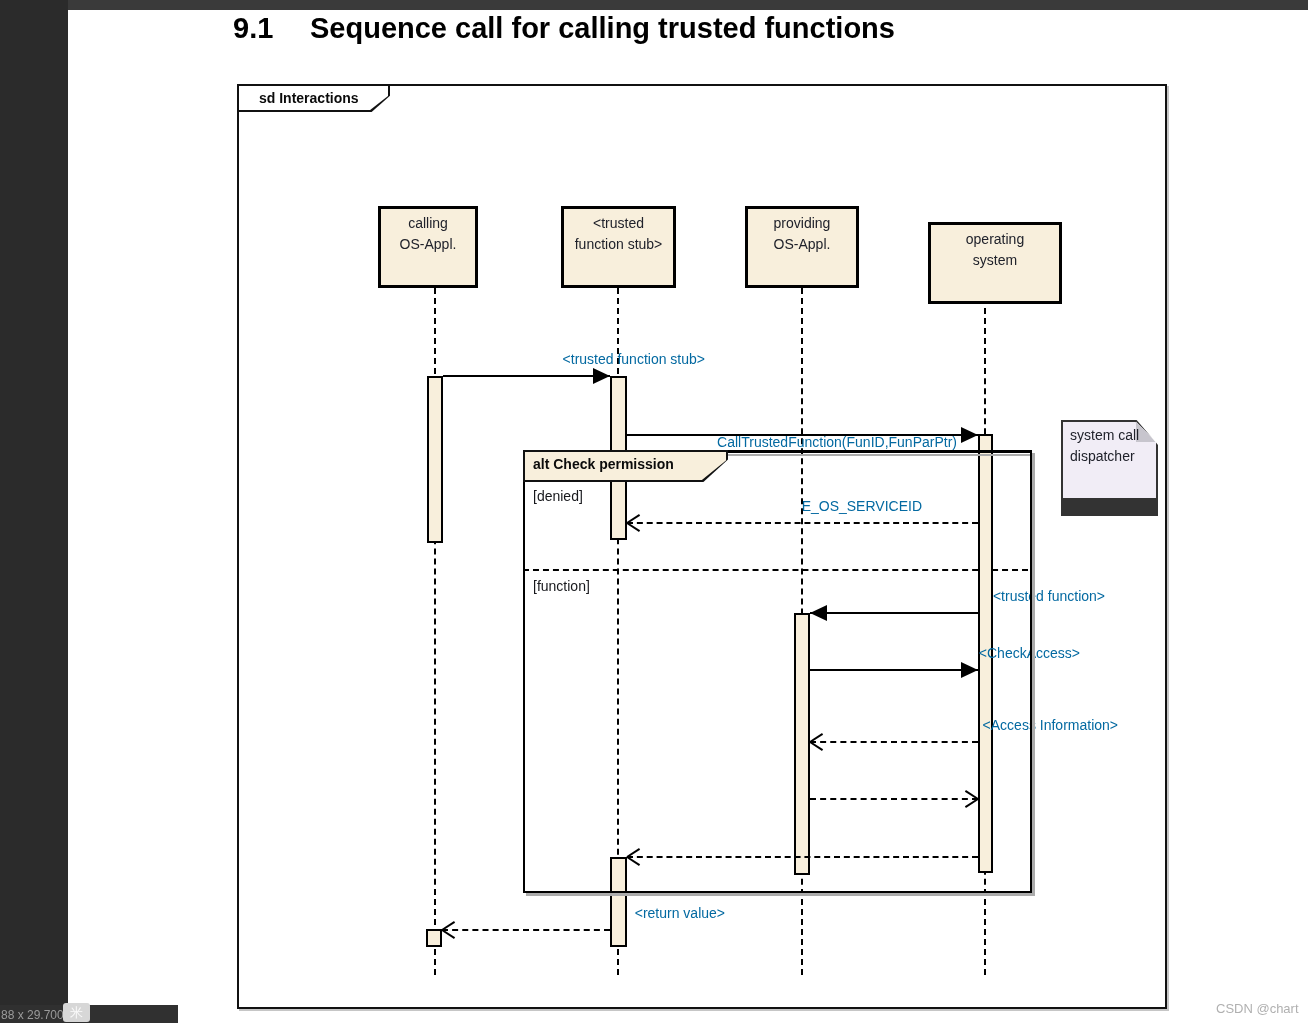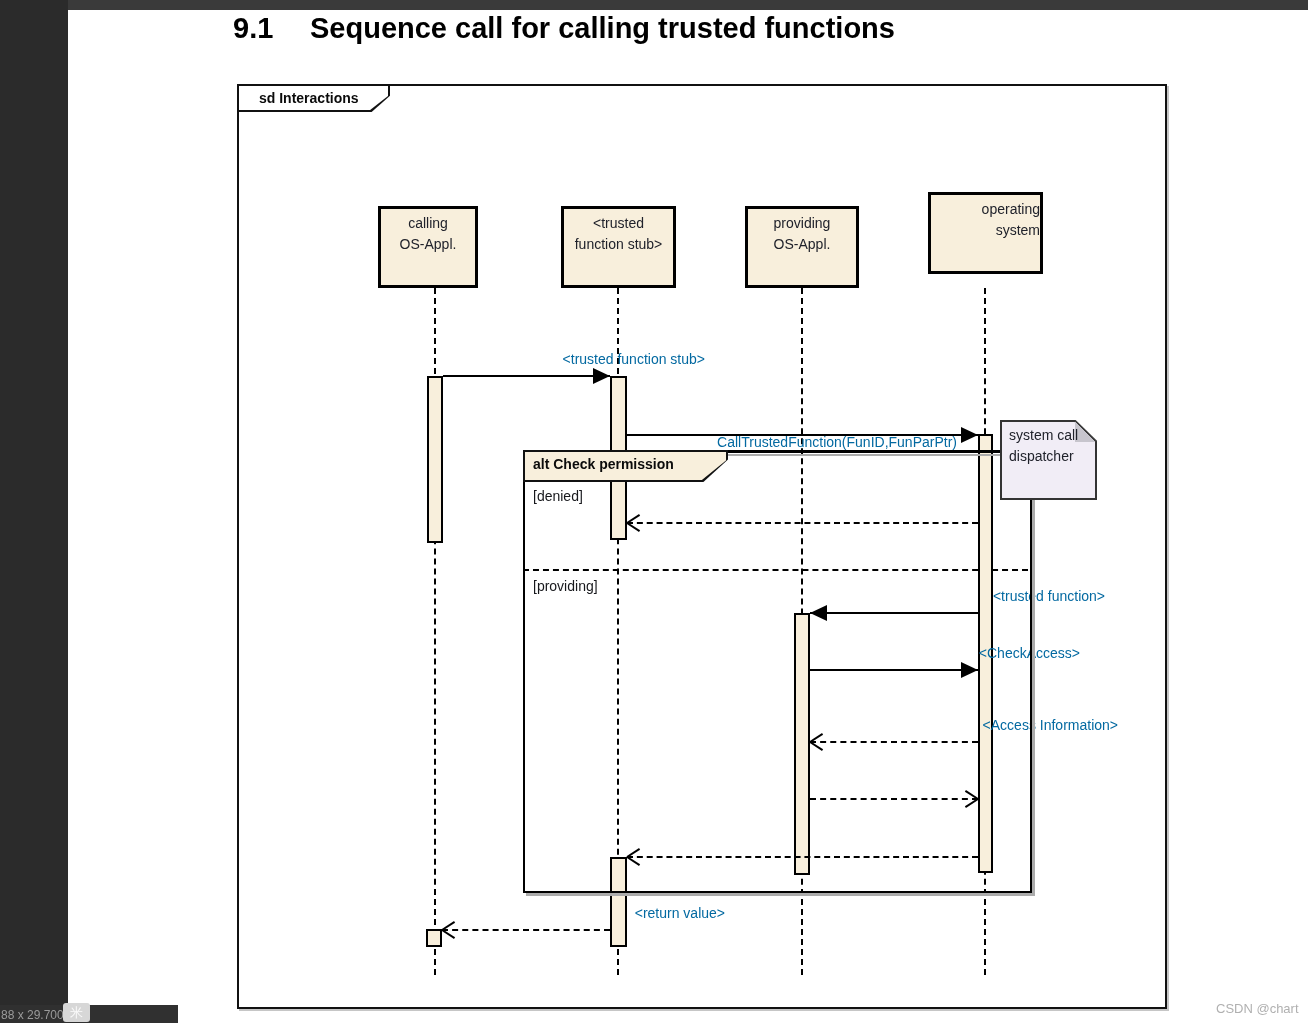--- a/index.html
+++ b/index.html
@@ -41,36 +41,37 @@
       <div class="abs" style="left: 237px; top: 84px; width: 153px; height: 28px; background: rgb(17, 17, 17); clip-path: polygon(0px 0px, 100% 0px, 100% 42%, 88% 100%, 0px 100%);">
         <div class="abs" style="left: 2px; top: 2px; width: 149px; height: 24px; background: rgb(255, 255, 255); clip-path: polygon(0px 0px, 100% 0px, 100% 42%, 88% 100%, 0px 100%);"></div>
       </div>
       <div class="abs tab-label" style="left: 247px; top: 90px; margin-left: 12px;">sd Interactions</div>
       <div class="abs lifeline" style="left: 434px; top: 288px; height: 687px;"></div>
       <div class="abs lifeline" style="left: 617px; top: 288px; height: 687px;"></div>
       <div class="abs lifeline" style="left: 801px; top: 288px; height: 687px;"></div>
       <div class="abs lifeline" style="left: 984px; top: 288px; height: 687px;"></div>
       <div class="abs dashline" style="left: 523px; top: 569px; width: 505px;"></div>
       <div class="abs guard" style="left: 533px; top: 488px; text-align: center;">[denied]</div>
-      <div class="abs guard" style="left: 533px; top: 578px;">[providing]</div>
+      <div class="abs guard" style="left: 533px; top: 578px;">[function]</div>
       <div class="abs bar" style="left: 427px; top: 376px; width: 16px; height: 167px; background: rgb(248, 239, 220);"></div>
       <div class="abs bar" style="left: 610px; top: 376px; width: 17px; height: 164px; background: rgb(248, 239, 220);"></div>
       <div class="abs bar" style="left: 610px; top: 857px; width: 17px; height: 90px; background: rgb(248, 239, 220);"></div>
       <div class="abs bar" style="left: 794px; top: 613px; width: 16px; height: 262px; background: rgb(248, 239, 220);"></div>
       <div class="abs bar" style="left: 978px; top: 434px; width: 15px; height: 439px; background: rgb(248, 239, 220);"></div>
       <div class="abs bar" style="left: 426px; top: 929px; width: 16px; height: 18px; background: rgb(248, 239, 220);"></div>
       <div class="abs solidline" style="left: 443px; top: 375px; width: 167px;"></div>
       <div class="abs" style="left: 593px; top: 368px; width: 0px; height: 0px; border-top: 8px solid transparent; border-right: none; border-bottom: 8px solid transparent; border-left: 17px solid rgb(0, 0, 0); border-image: initial;"></div>
       <div class="abs msg-label" style="left: 305px; top: 351px;">&lt;trusted function stub&gt;</div>
       <div class="abs solidline" style="left: 627px; top: 434px; width: 351px;"></div>
       <div class="abs" style="left: 961px; top: 427px; width: 0px; height: 0px; border-top: 8px solid transparent; border-right: none; border-bottom: 8px solid transparent; border-left: 17px solid rgb(0, 0, 0); border-image: initial;"></div>
       <div class="abs msg-label" style="left: 557px; top: 434px;">CallTrustedFunction(FunID,FunParPtr)</div>
       <div class="abs dashline" style="left: 627px; top: 522px; width: 351px;"></div>
       <div class="abs tick" style="left: 627px; top: 522px; transform-origin: 0% 50%; transform: rotate(33deg);"></div>
       <div class="abs tick" style="left: 627px; top: 522px; transform-origin: 0% 50%; transform: rotate(-33deg);"></div>
+      <div class="abs msg-label" style="left: 522px; top: 498px;">E_OS_SERVICEID</div>
       <div class="abs solidline" style="left: 810px; top: 612px; width: 168px;"></div>
       <div class="abs" style="left: 810px; top: 605px; width: 0px; height: 0px; border-top: 8px solid transparent; border-right: 17px solid rgb(0, 0, 0); border-bottom: 8px solid transparent; border-left: none; border-image: initial;"></div>
       <div class="abs msg-label" style="left: 705px; top: 588px;">&lt;trusted function&gt;</div>
       <div class="abs solidline" style="left: 810px; top: 669px; width: 168px;"></div>
       <div class="abs" style="left: 961px; top: 662px; width: 0px; height: 0px; border-top: 8px solid transparent; border-right: none; border-bottom: 8px solid transparent; border-left: 17px solid rgb(0, 0, 0); border-image: initial;"></div>
       <div class="abs msg-label" style="left: 680px; top: 645px;">&lt;CheckAccess&gt;</div>
       <div class="abs dashline" style="left: 810px; top: 741px; width: 168px;"></div>
       <div class="abs tick" style="left: 810px; top: 741px; transform-origin: 0% 50%; transform: rotate(33deg);"></div>
       <div class="abs tick" style="left: 810px; top: 741px; transform-origin: 0% 50%; transform: rotate(-33deg);"></div>
       <div class="abs msg-label" style="left: 718px; top: 717px;">&lt;Access Information&gt;</div>
@@ -95,25 +96,25 @@
         <div class="headline">OS-Appl.</div>
       </div>
       <div class="abs head" style="left: 561px; top: 206px; width: 115px; height: 82px; background: rgb(248, 239, 220);">
         <div class="headline">&lt;trusted</div>
         <div class="headline">function stub&gt;</div>
       </div>
       <div class="abs head" style="left: 745px; top: 206px; width: 114px; height: 82px; background: rgb(248, 239, 220);">
         <div class="headline">providing</div>
         <div class="headline">OS-Appl.</div>
       </div>
-      <div class="abs head" style="left: 928px; top: 192px; width: 115px; height: 82px; background: rgb(248, 239, 220); text-align: right;">
+      <div class="abs head" style="left: 928px; top: 222px; width: 134px; height: 82px; background: rgb(248, 239, 220);">
         <div class="headline">operating</div>
         <div class="headline">system</div>
       </div>
-      <div class="abs" style="left: 1000px; top: 420px; width: 97px; height: 80px; background: rgb(51, 51, 51); clip-path: polygon(0px 0px, 78% 0px, 100% 26%, 100% 100%, 0px 100%); filter: drop-shadow(rgb(163, 163, 163) 2px 2px 0px); text-decoration: underline;">
+      <div class="abs" style="left: 1061px; top: 420px; width: 97px; height: 96px; background: rgb(51, 51, 51); clip-path: polygon(0px 0px, 78% 0px, 100% 26%, 100% 100%, 0px 100%); filter: drop-shadow(rgb(163, 163, 163) 2px 2px 0px); text-decoration: underline;">
         <div class="abs" style="left: 2px; top: 2px; width: 93px; height: 76px; background: rgb(241, 237, 246); clip-path: polygon(0px 0px, 78% 0px, 100% 26%, 100% 100%, 0px 100%);"></div>
         <div class="abs" style="left: 75px; top: 0px; width: 22px; height: 22px; background: linear-gradient(225deg, rgba(0, 0, 0, 0) 0px, rgba(0, 0, 0, 0) 44%, rgb(58, 58, 58) 44%, rgb(58, 58, 58) 54%, rgb(199, 197, 205) 54%, rgb(199, 197, 205) 100%);"></div>
         <div class="abs note-text" style="left: 9px; top: 5px;">system call</div>
         <div class="abs note-text" style="left: 9px; top: 26px;">dispatcher</div>
       </div>
     </div>
   <div class="abs chrome-top"></div>
   <div class="abs chrome-side"></div>
   <div class="abs chrome-bottom"></div>
   <span class="size-text">88 x 29.700 厘</span>

